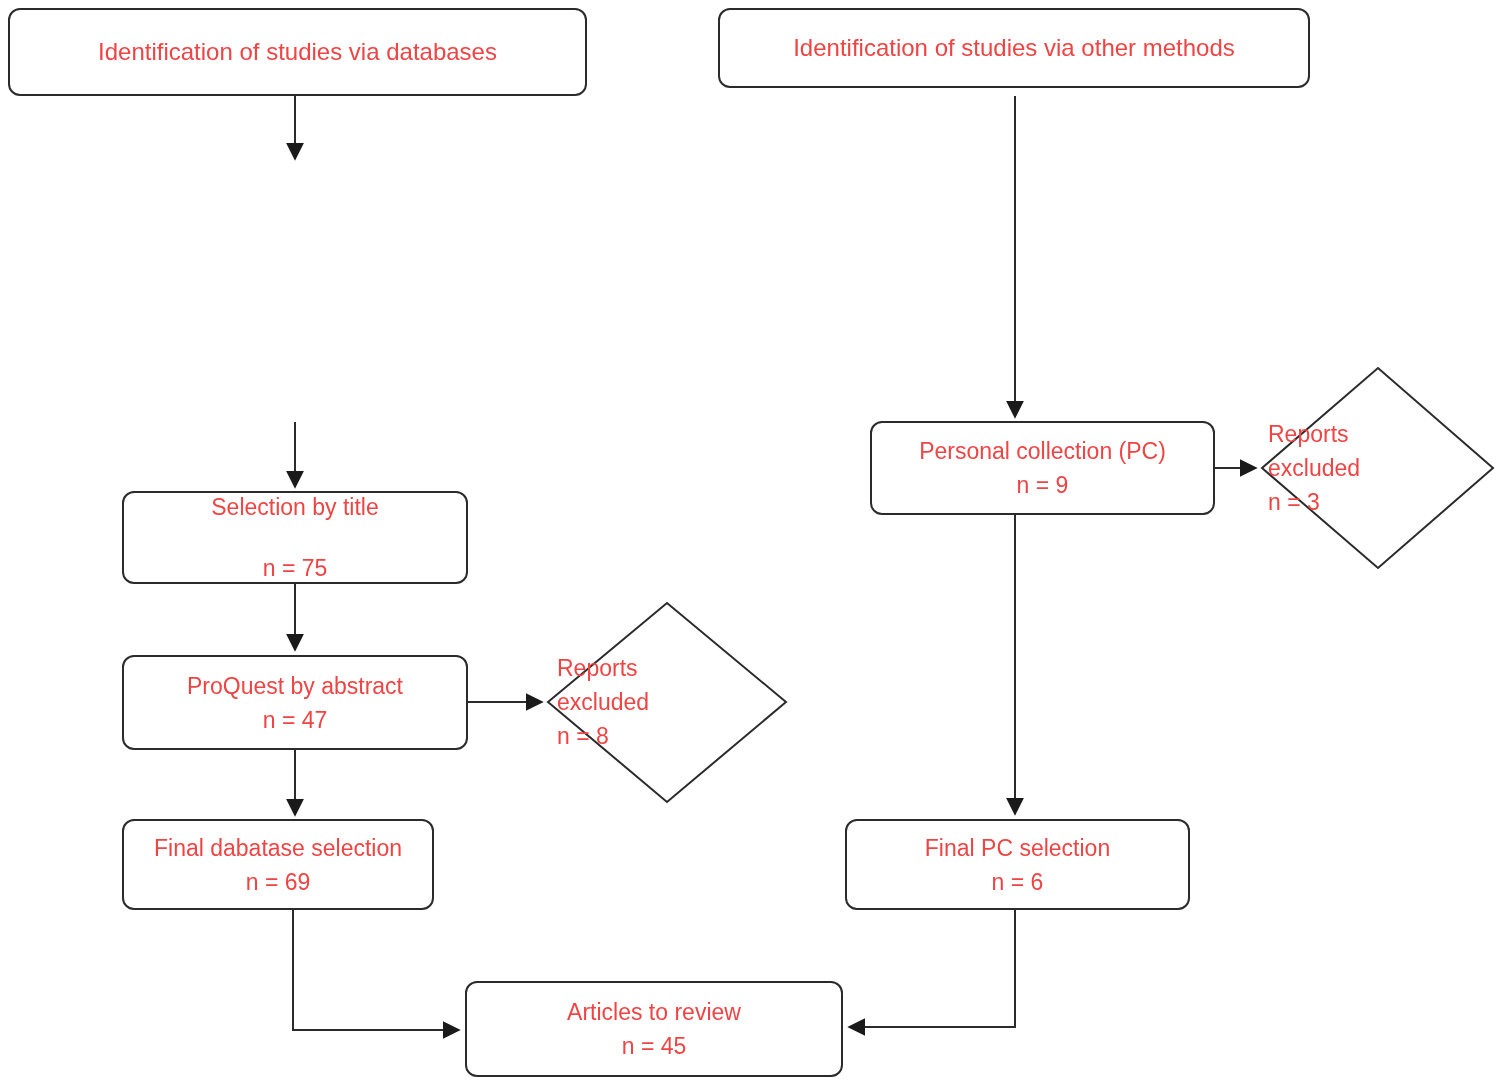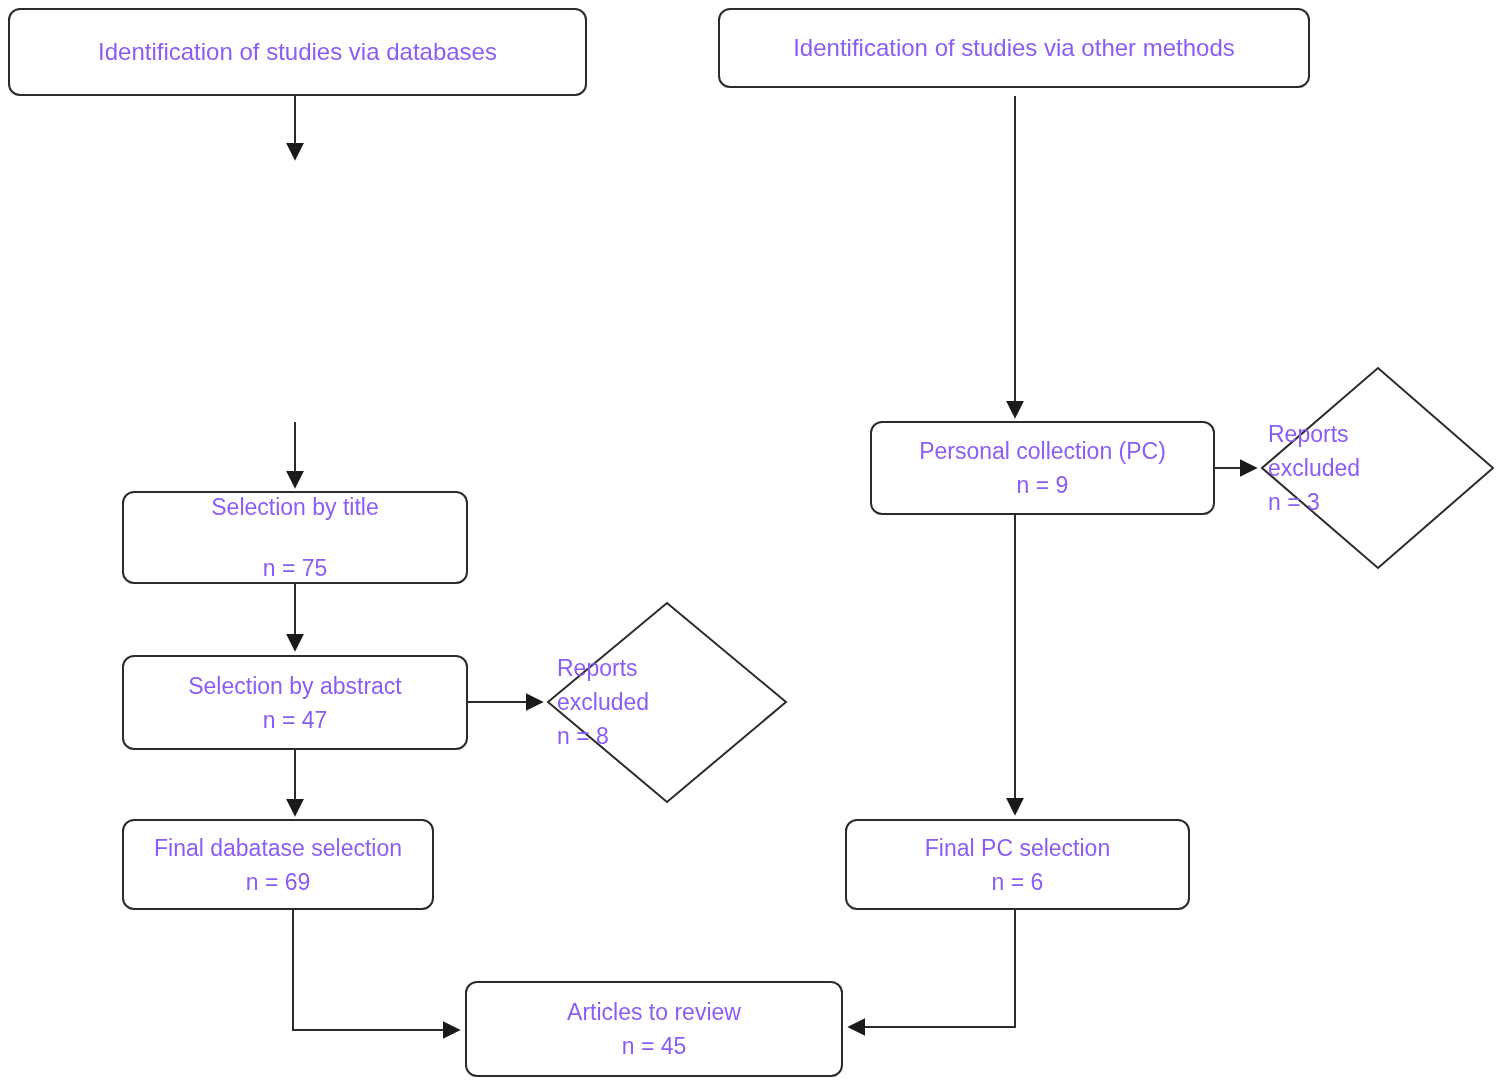--- a/index.html
+++ b/index.html
@@ -2,21 +2,21 @@
 <html><head>
 <meta charset="utf-8">
 <style>
   html, body { margin: 0; padding: 0; background: #ffffff; }
   .canvas {
     position: relative;
     width: 1500px;
     height: 1080px;
     background: #ffffff;
     font-family: "Liberation Sans", sans-serif;
-    color: #8b5cf6;
+    color: #ef4444;
     overflow: hidden;
   }
   svg.connectors {
     position: absolute;
     left: 0; top: 0;
     width: 1500px; height: 1080px;
   }
   svg.connectors line, svg.connectors polyline {
     stroke: #2b2b2b;
     stroke-width: 2;
@@ -94,21 +94,21 @@
     <div>Identification of studies via other methods</div>
   </div>
 
 
   <div class="node" style="left:122px; top:491px; width:346px; height:93px;gap:27px;">
     <div>Selection by title</div>
     <div>n = 75</div>
   </div>
 
   <div class="node" style="left:122px; top:655px; width:346px; height:95px;">
-    <div>Selection by abstract</div>
+    <div>ProQuest by abstract</div>
     <div>n = 47</div>
   </div>
 
   <div class="node" style="left:122px; top:819px; width:312px; height:91px;">
     <div>Final dabatase selection</div>
     <div>n = 69</div>
   </div>
 
   <div class="node" style="left:845px; top:421px; width:345px; height:94px;margin-left:25px;">
     <div>Personal collection (PC)</div>

